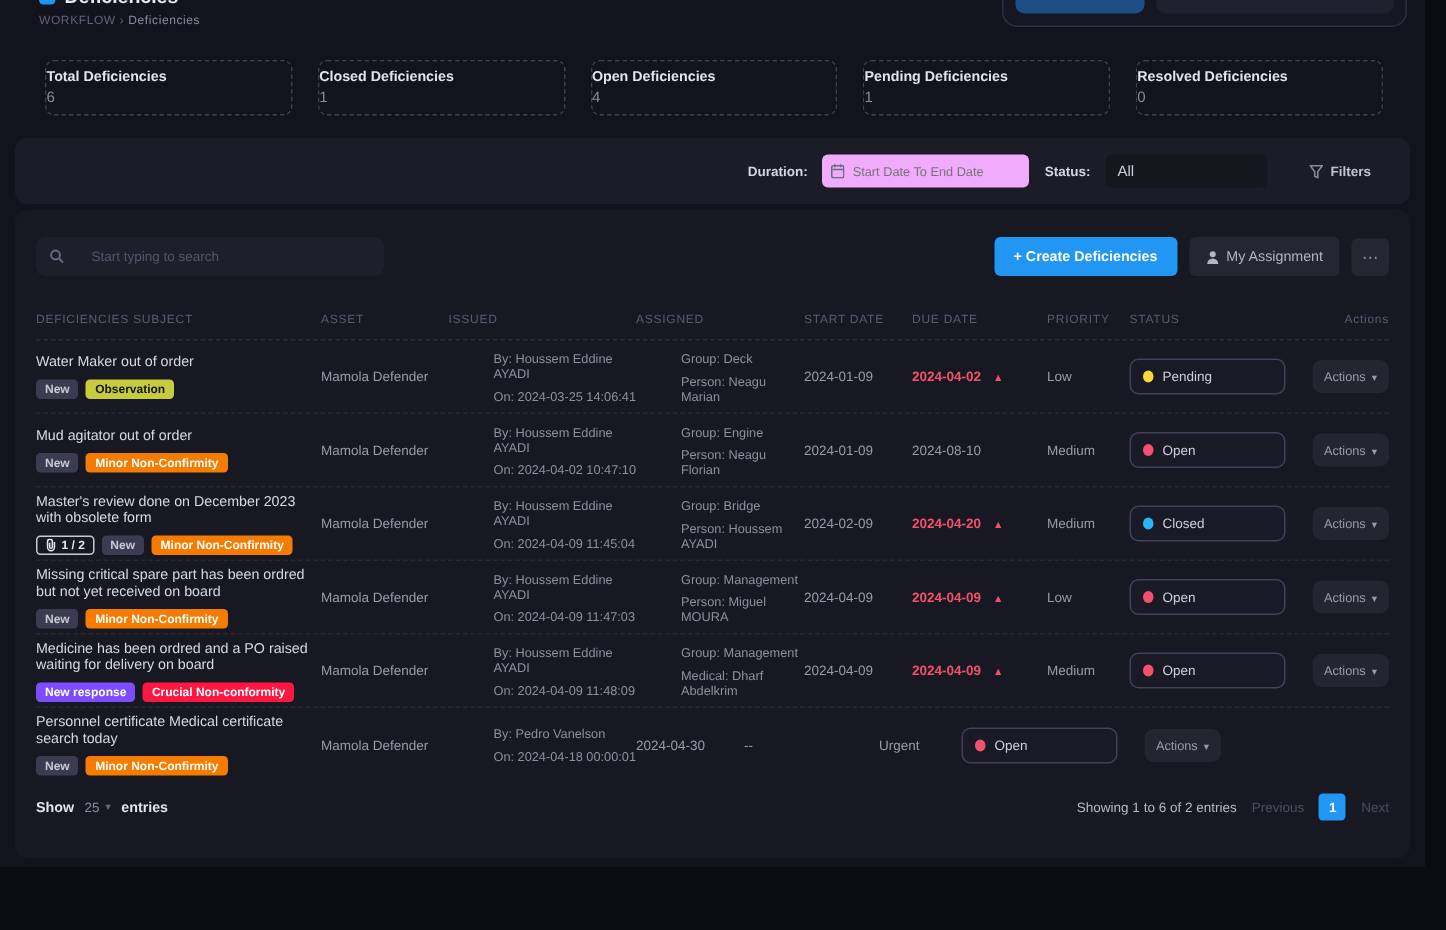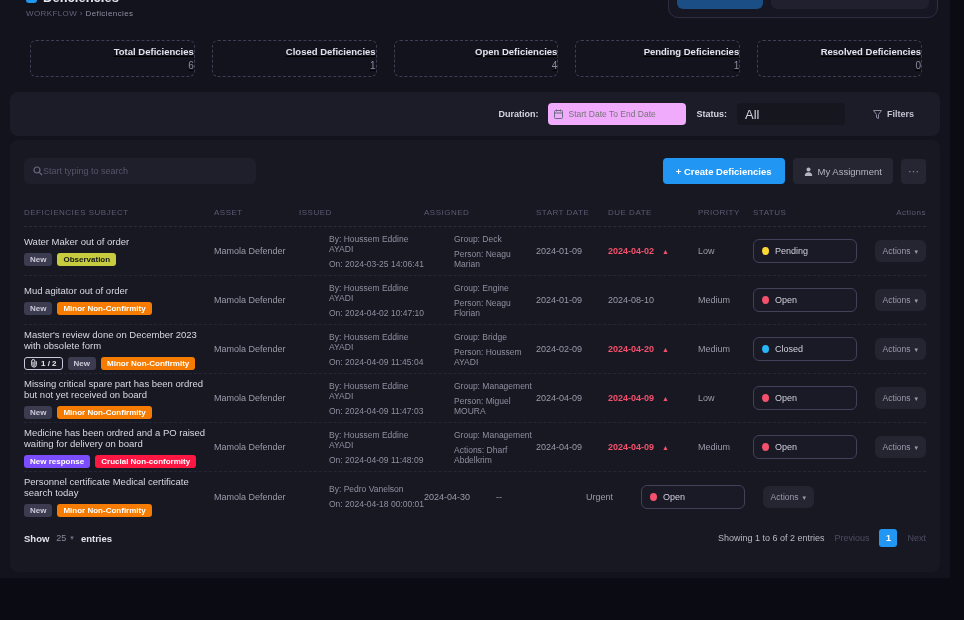--- a/index.html
+++ b/index.html
@@ -12,36 +12,36 @@
   .page-title { font-size:13px; font-weight:bold; color:#e8e8f0; }
   .breadcrumb { position:absolute; top:9px; left:26px; font-size:8px; letter-spacing:.4px; color:#63637a; }
   .breadcrumb .crumb-cur { color:#8d8da2; }
   .view-toggle { position:absolute; top:-26px; right:12px; height:44px; border:1px solid #2d2d44; border-radius:10px; background:#171724; display:flex; gap:8px; padding:8px; }
   .seg { height:26px; border-radius:6px; }
   .seg.active { width:86px; background:#1a4e85; }
   .seg.idle { width:158px; background:#20202e; }
 
   
   .stats { position:absolute; top:40px; left:30px; right:28px; display:flex; gap:17px; }
-  .stat-card { flex:1; border:1px dashed #3e3e54; border-radius:6px; height:37px; text-align:right; padding-top:5px;text-decoration:underline; }
+  .stat-card { flex:1; border:1px dashed #3e3e54; border-radius:6px; height:37px; text-align:left; padding-top:5px; }
   .stat-label { font-size:9.5px; font-weight:bold; color:#e3e3ec; }
   .stat-value { font-size:10px; color:#8b8b9e; margin-top:3px; }
 
   
   .filterbar { position:absolute; top:92px; left:10px; width:930px; height:44px; background:#1c1c29; border-radius:8px; display:flex; align-items:center; justify-content:flex-end; gap:10px; padding-right:26px; }
   .flabel { font-size:9px; font-weight:bold; color:#d6d6e0; }
   .date-input-wrap { display:flex; align-items:center; gap:5px; width:138px; height:22px; background:#f0abfc; border-radius:4px; padding:0 6px; }
   .date-input-wrap input { flex:1; background:transparent; border:0; outline:0; color:#575768; font-size:8.5px; font-family:inherit; width:100%; }
-  .status-select-top { width:108px; height:22px; background:#16161f; border-radius:4px; color:#cfcfdb; font-size:13px; display:flex; align-items:center; padding:0 8px; margin-right:18px; }
+  .status-select-top { width:108px; height:22px; background:#16161f; border-radius:4px; color:#cfcfdb; font-size:10px; display:flex; align-items:center; padding:0 8px; margin-right:18px; }
   .filters-btn { display:flex; align-items:center; gap:5px; font-size:9px; font-weight:bold; color:#c2c2d0; cursor:pointer; }
 
   
   .panel { position:absolute; top:140px; left:10px; width:930px; height:432px; background:#181823; border-radius:8px; padding:0 14px; }
   .toolbar { display:flex; align-items:center; justify-content:space-between; padding-top:18px; }
-  .search-wrap { display:flex; align-items:center; gap:0; width:232px; height:26px; background:#1f1f2c; border-radius:6px; padding:0 9px; }
+  .search-wrap { display:flex; align-items:center; gap:18px; width:232px; height:26px; background:#1f1f2c; border-radius:6px; padding:0 9px; }
   .search-wrap input { flex:1; background:transparent; border:0; outline:0; color:#8a8a9e; font-size:9px; font-family:inherit; }
   .search-wrap input::placeholder { color:#55556a; }
   .tb-right { display:flex; align-items:center; gap:8px; }
   .btn-create { height:26px; background:#2196f3; border:0; border-radius:4px; color:#fff; font-size:9.5px; font-weight:bold; padding:0 13px; font-family:inherit; cursor:pointer; }
   .btn-assign { height:26px; background:#262633; border:0; border-radius:4px; color:#b4b4c2; font-size:9.5px; padding:0 11px; font-family:inherit; display:flex; align-items:center; gap:5px; cursor:pointer; }
   .btn-more { width:25px; height:25px; background:#262633; border:0; border-radius:4px; color:#8888a0; font-size:11px; cursor:pointer; }
 
   
   .thead { display:flex; align-items:center; margin-top:24px; padding-bottom:9px; border-bottom:1px dashed #2c2c3e; }
   .th { font-size:8px; letter-spacing:.5px; color:#5b5b74; }
@@ -314,21 +314,21 @@
               <span class="badge" style="background: rgb(255, 23, 68); color: rgb(255, 255, 255);">Crucial Non-conformity</span>
             </div>
           </div>
           <div class="cell c-asset asset">Mamola Defender</div>
           <div class="cell c-issued meta">
             <div>By: Houssem Eddine AYADI</div>
             <div>On: 2024-04-09 11:48:09</div>
           </div>
           <div class="cell c-assigned meta">
             <div>Group: Management</div>
-            <div>Actions: Dharf Abdelkrim</div>
+            <div>Medical: Dharf Abdelkrim</div>
           </div>
           <div class="cell c-start dim">2024-04-09</div>
           <div class="cell c-due overdue"><span>2024-04-09</span><span class="warn">▲</span></div>
           <div class="cell c-priority dim">Medium</div>
           <div class="cell c-status">
             <div class="status-select">
               <span class="dot" style="background: rgb(244, 81, 108);"></span>
               <span>Open</span>
             </div>
           </div>

